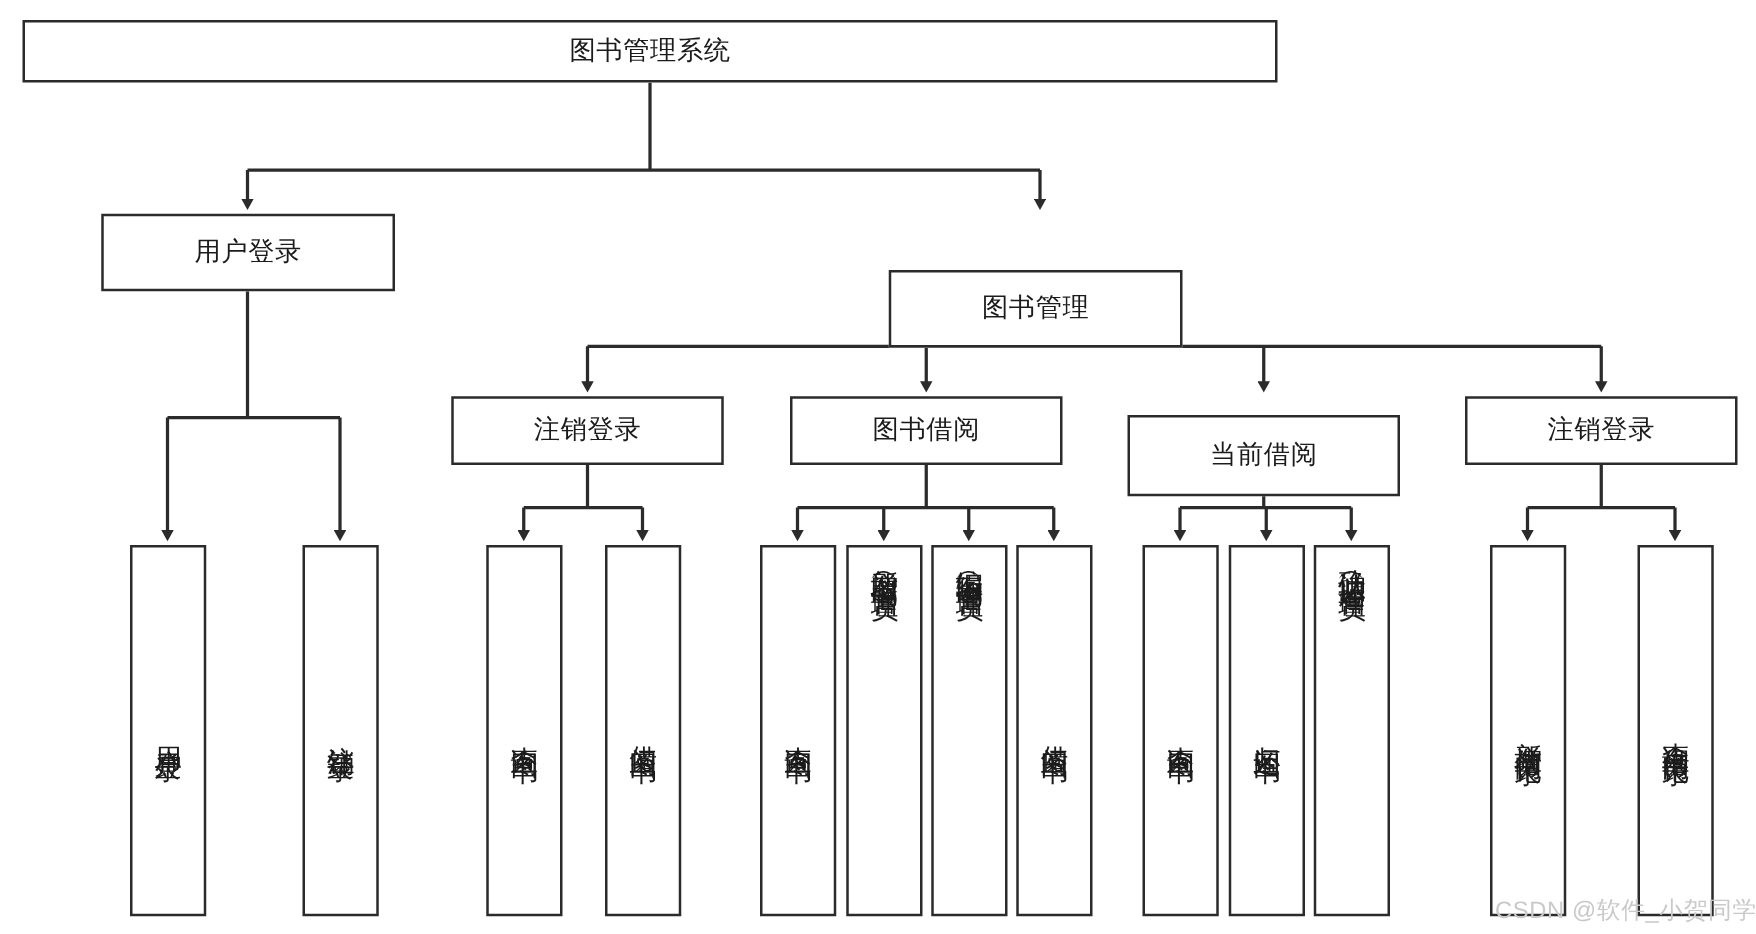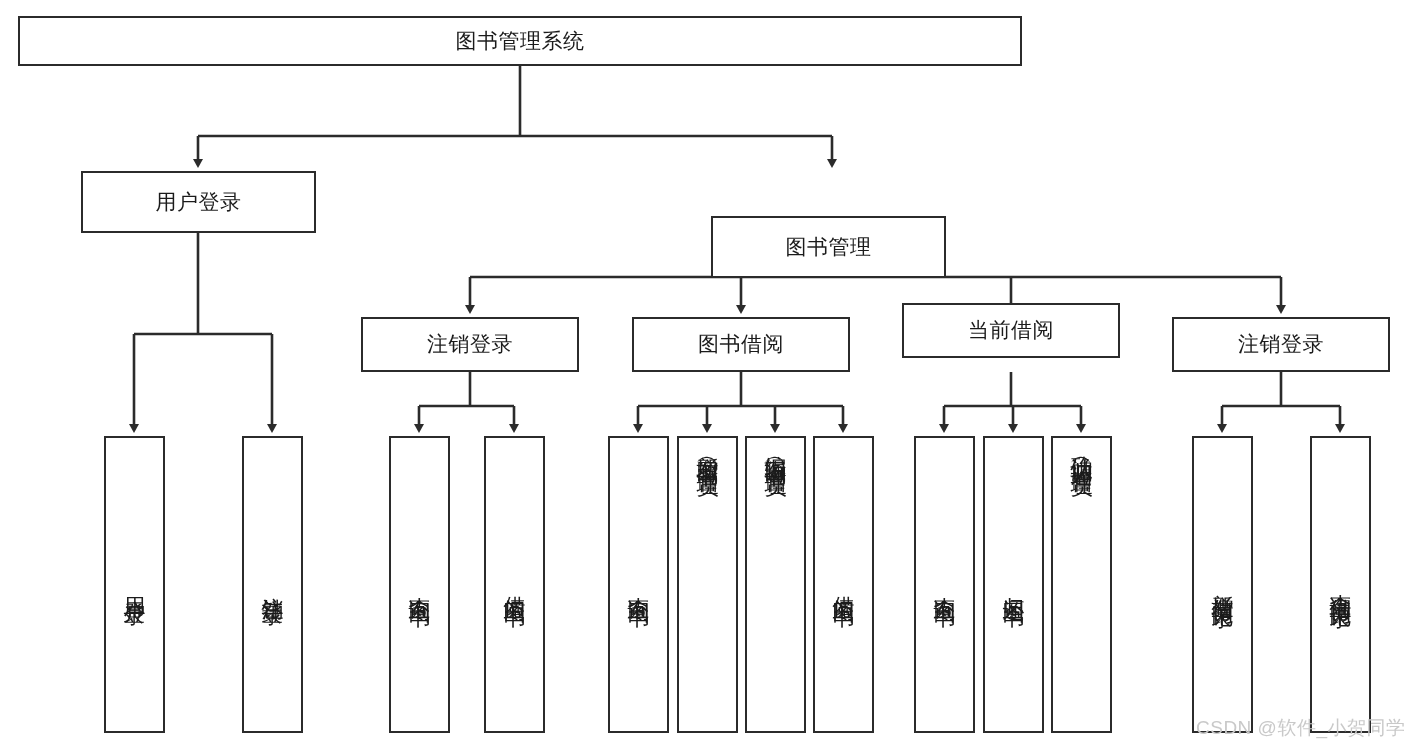--- a/index.html
+++ b/index.html
@@ -135,21 +135,21 @@
   </div>
 
   <div class="node" style="left:361px; top:317px; width:218px; height:55px;">
     <span class="node-label">注销登录</span>
   </div>
 
   <div class="node" style="left:632px; top:317px; width:218px; height:55px;">
     <span class="node-label">图书借阅</span>
   </div>
 
-  <div class="node" style="left:902px; top:303px; width:218px; height:55px;">
+  <div class="node" style="left:902px; top:332px; width:218px; height:65px;">
     <span class="node-label">当前借阅</span>
   </div>
 
   <div class="node" style="left:1172px; top:317px; width:218px; height:55px;">
     <span class="node-label">注销登录</span>
   </div>
 
   <div class="node vertical center-text" style="left:104px; top:436px; width:61px; height:297px;">
     <span class="node-label">用户登录</span>
   </div>

